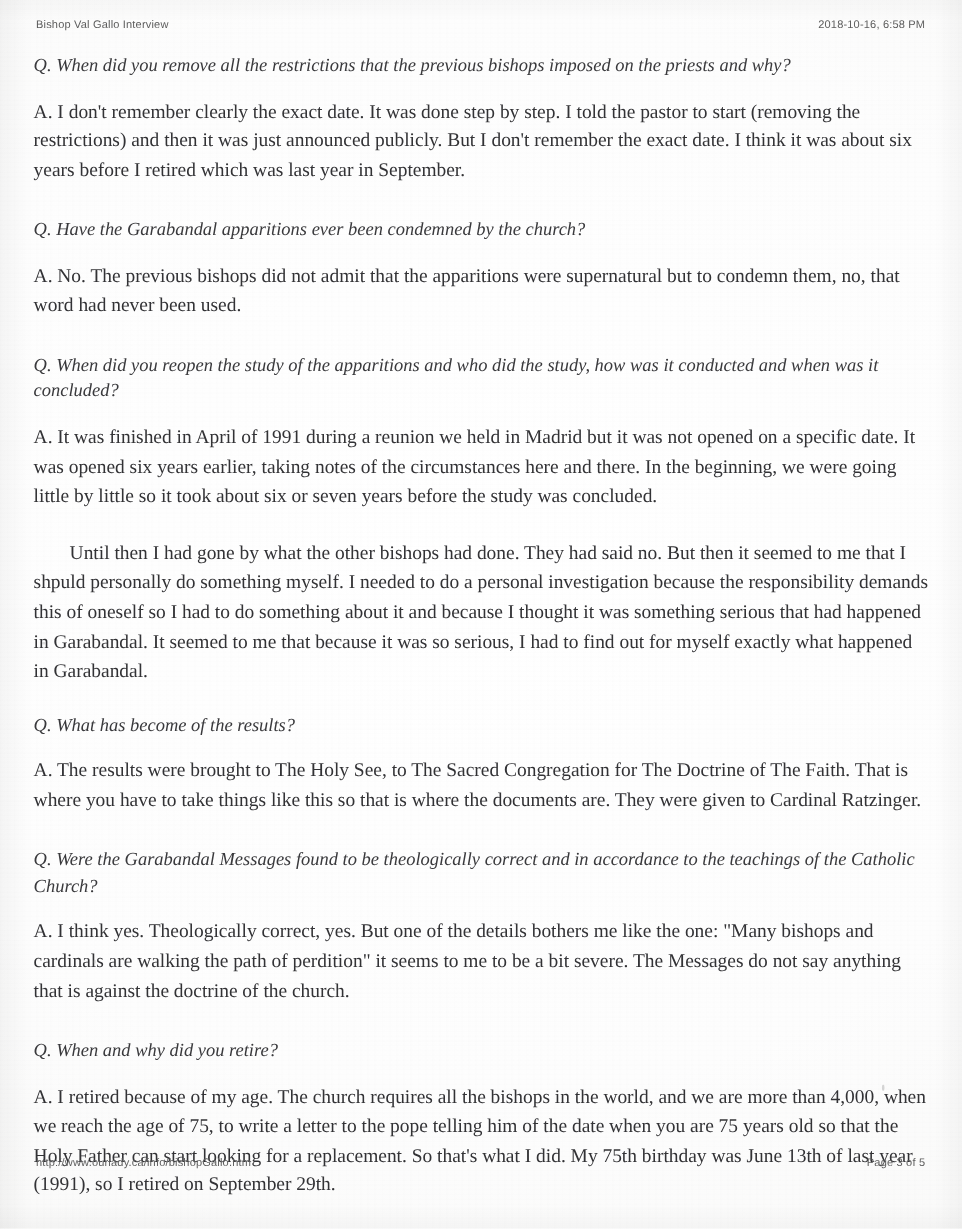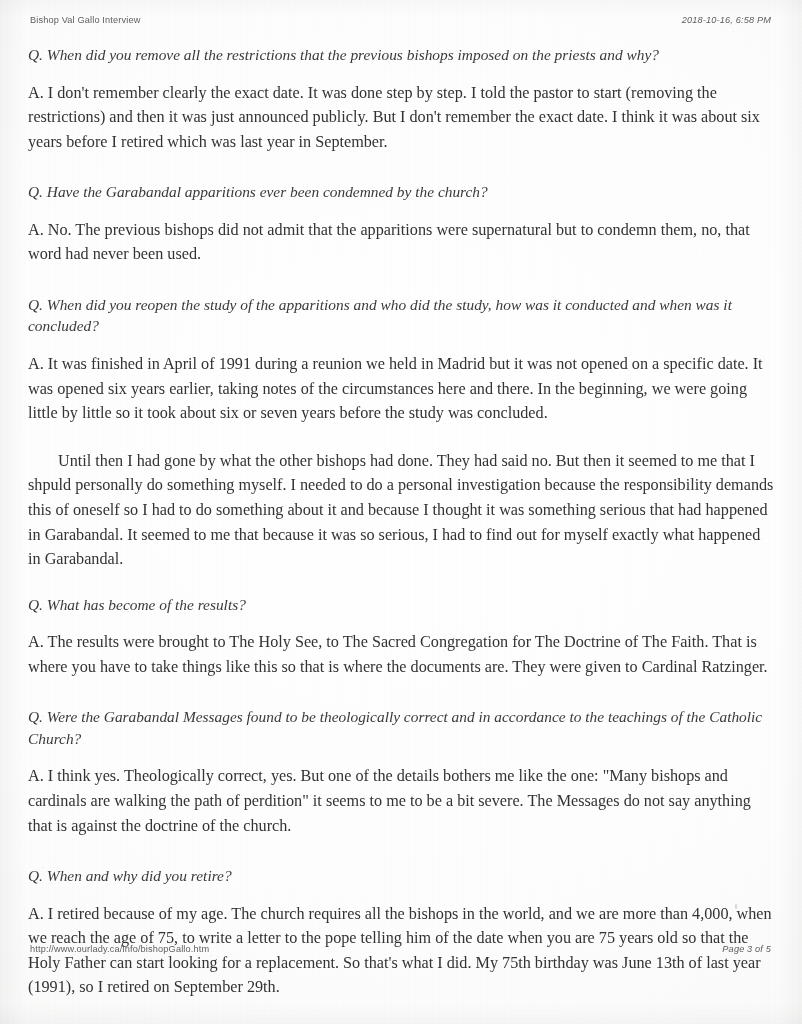--- a/index.html
+++ b/index.html
@@ -54,25 +54,25 @@
     font-family: "Liberation Sans", "DejaVu Sans", sans-serif;
     font-size: 9.2px;
     color: #5d5d5d;
     letter-spacing: 0.15px;
     display: flex;
     justify-content: space-between;
     padding: 0 31px 0 30px;
     box-sizing: border-box;
   }
   #print-header { top: 15px; }
-  #print-footer { top: 944px; }
+  #print-footer { top: 964px; }
   #print-header .left,
   #print-footer .left { text-align: left; }
   #print-header .right,
-  #print-footer .right { text-align: right; font-style: italic; }
+  #print-footer .right { text-align: right; }
 
   
   #content {
     position: absolute;
     left: 28px;
     top: 44px;
     width: 748px;
     color: #37373a;
   }
 

